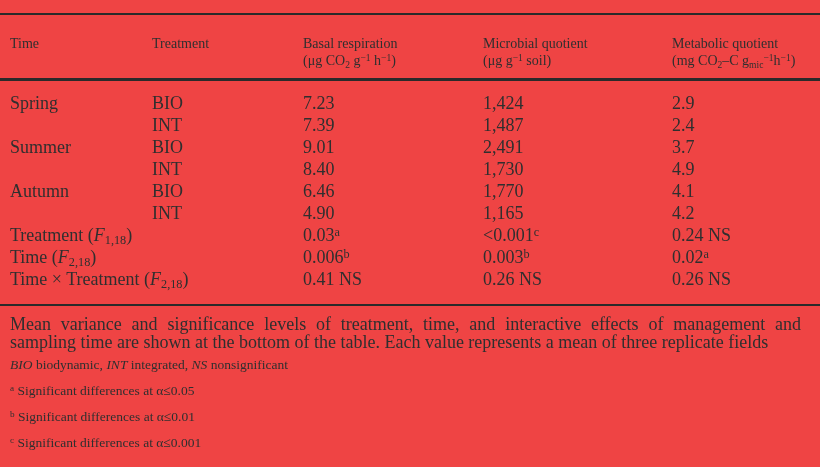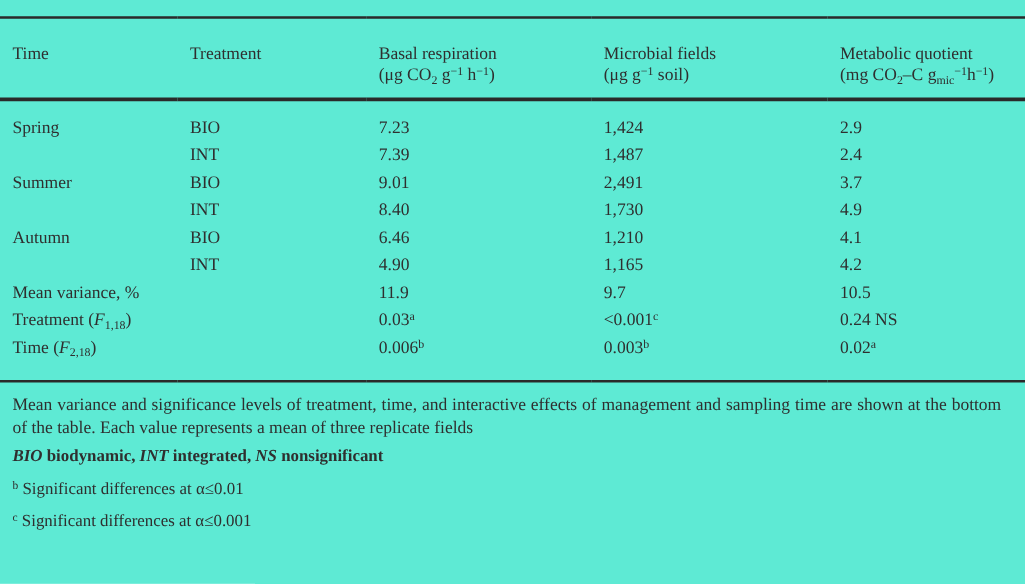--- a/index.html
+++ b/index.html
@@ -1,19 +1,19 @@
 <!DOCTYPE html>
 <html><head>
 <meta charset="utf-8">
 <style>
   html, body { margin: 0; padding: 0; }
   .page {
     width: 820px;
     height: 467px;
-    background: #5eead4;
+    background: #ef4444;
     color: #2f2f2f;
     font-family: "Liberation Serif", "DejaVu Serif", serif;
     box-sizing: border-box;
     overflow: hidden;
     position: relative;
   }
   table.results {
     border-collapse: collapse;
     table-layout: fixed;
     width: 820px;
@@ -26,21 +26,21 @@
     text-align: left;
     vertical-align: top;
     padding: 20px 0 9px 10px;
     border-bottom: 3px solid #2a2a2a;
     font-size: 14px;
     line-height: 17px;
     white-space: nowrap;
   }
   .th-line { white-space: nowrap; }
   table.results td {
-    font-size: 14px;
+    font-size: 18px;
     height: 22px;
     line-height: 22px;
     padding: 0 0 0 10px;
     vertical-align: middle;
     white-space: nowrap;
     overflow: visible;
   }
   table.results tbody tr:first-child td { padding-top: 11px; }
   table.results tbody tr:last-child td { padding-bottom: 14px; }
   sup {
@@ -53,29 +53,28 @@
   sub {
     font-size: 0.68em;
     vertical-align: baseline;
     position: relative;
     top: 0.28em;
     line-height: 0;
   }
   .notes { padding: 10px 8px 0 10px; }
   .caption {
     margin: 0 11px 5px 0;
-    font-size: 14px;
+    font-size: 18px;
     line-height: 17.5px;
     text-align: justify;
   }
   .abbrev {
     margin: 0 0 9px 0;
     font-size: 13.5px;
     line-height: 17px;
-    font-weight: bold;
   }
   .footnote {
     margin: 0 0 9px 0;
     font-size: 13.5px;
     line-height: 17px;
   }
 </style>
 </head>
 <body>
 
@@ -95,21 +94,21 @@
           <div class="th-line">Time</div>
         </th>
         <th>
           <div class="th-line">Treatment</div>
         </th>
         <th>
           <div class="th-line">Basal respiration</div>
           <div class="th-line">(μg CO<sub>2</sub> g<sup>−1</sup> h<sup>−1</sup>)</div>
         </th>
         <th>
-          <div class="th-line">Microbial fields</div>
+          <div class="th-line">Microbial quotient</div>
           <div class="th-line">(μg g<sup>−1</sup> soil)</div>
         </th>
         <th>
           <div class="th-line">Metabolic quotient</div>
           <div class="th-line">(mg CO<sub>2</sub>–C g<sub>mic</sub><sup>−1</sup>h<sup>−1</sup>)</div>
         </th>
       </tr>
     </thead>
     <tbody>
       <tr>
@@ -137,51 +136,52 @@
         <td></td>
         <td>INT</td>
         <td>8.40</td>
         <td>1,730</td>
         <td>4.9</td>
       </tr>
       <tr>
         <td>Autumn</td>
         <td>BIO</td>
         <td>6.46</td>
-        <td>1,210</td>
+        <td>1,770</td>
         <td>4.1</td>
       </tr>
       <tr>
         <td></td>
         <td>INT</td>
         <td>4.90</td>
         <td>1,165</td>
         <td>4.2</td>
-      </tr>
-      <tr>
-        <td colspan="2">Mean variance, %</td>
-        <td>11.9</td>
-        <td>9.7</td>
-        <td>10.5</td>
       </tr>
       <tr>
         <td colspan="2">Treatment (<i>F</i><sub>1,18</sub>)</td>
         <td>0.03<sup>a</sup></td>
         <td>&lt;0.001<sup>c</sup></td>
         <td>0.24 NS</td>
       </tr>
       <tr>
         <td colspan="2">Time (<i>F</i><sub>2,18</sub>)</td>
         <td>0.006<sup>b</sup></td>
         <td>0.003<sup>b</sup></td>
         <td>0.02<sup>a</sup></td>
       </tr>
+      <tr>
+        <td colspan="2">Time × Treatment (<i>F</i><sub>2,18</sub>)</td>
+        <td>0.41 NS</td>
+        <td>0.26 NS</td>
+        <td>0.26 NS</td>
+      </tr>
     </tbody>
   </table>
 
   <div class="notes">
     <p class="caption">Mean variance and significance levels of treatment, time, and interactive effects of management and sampling time are shown at the bottom of the table. Each value represents a mean of three replicate fields</p>
     <p class="abbrev"><i>BIO</i> biodynamic, <i>INT</i> integrated, <i>NS</i> nonsignificant</p>
+    <p class="footnote"><sup>a</sup> Significant differences at α≤0.05</p>
     <p class="footnote"><sup>b</sup> Significant differences at α≤0.01</p>
     <p class="footnote"><sup>c</sup> Significant differences at α≤0.001</p>
   </div>
 
 </div>
 
 </body></html>

